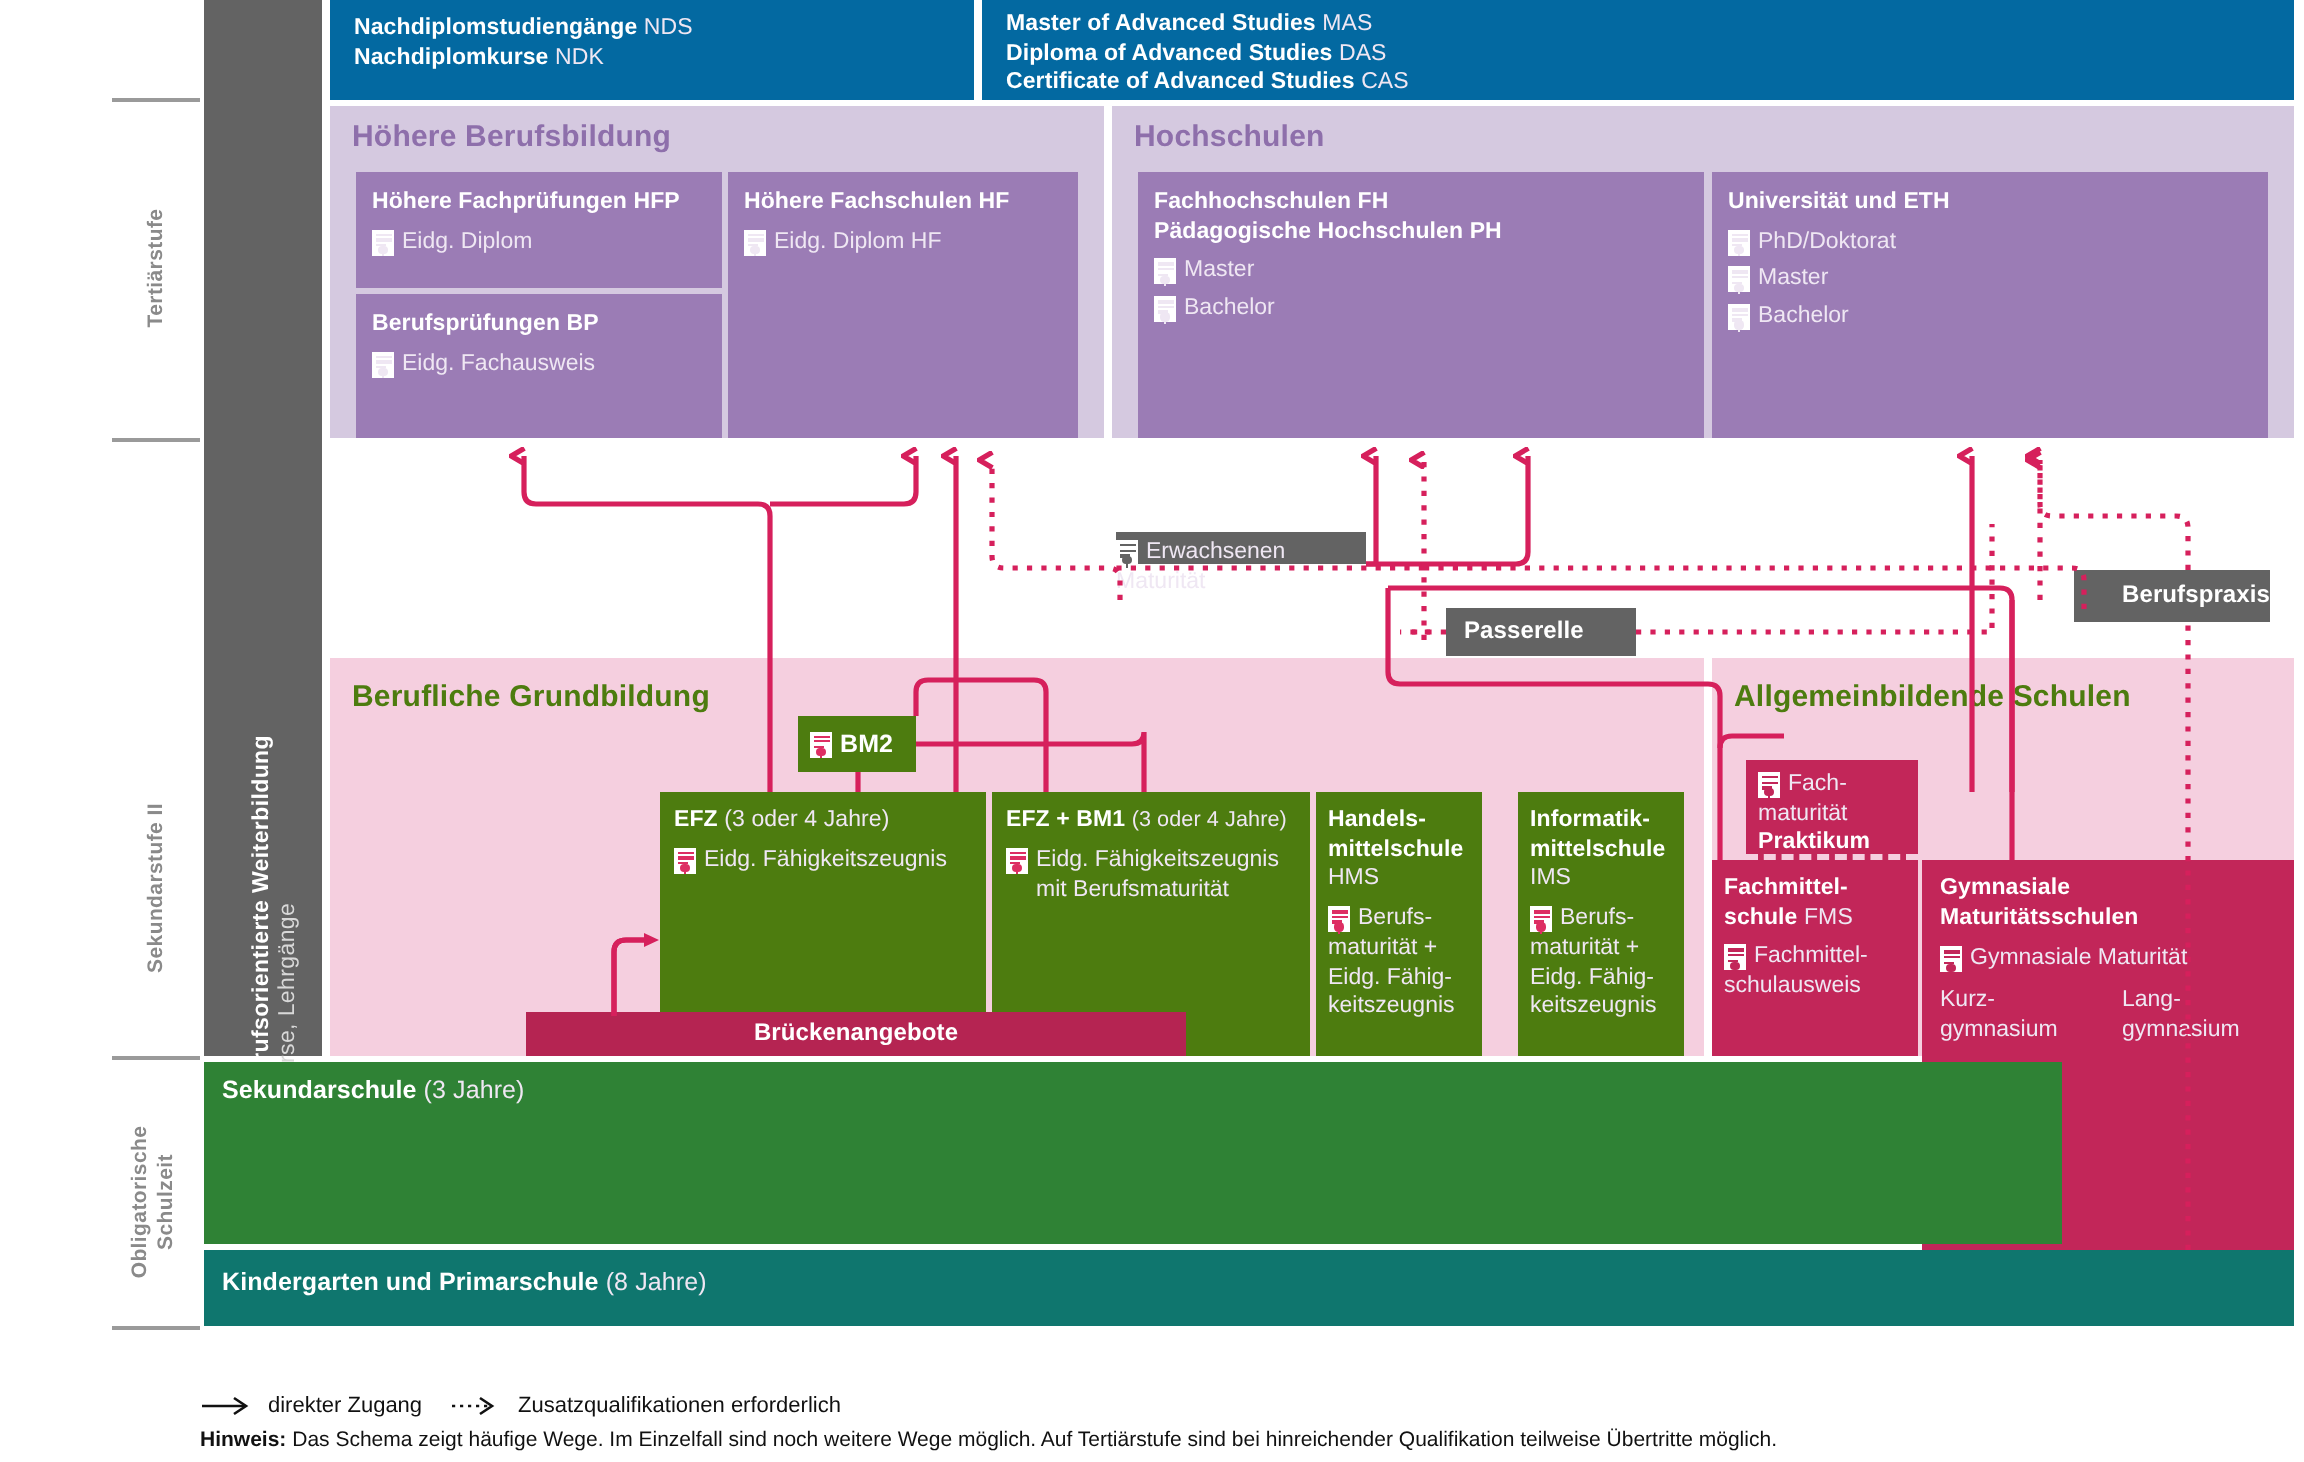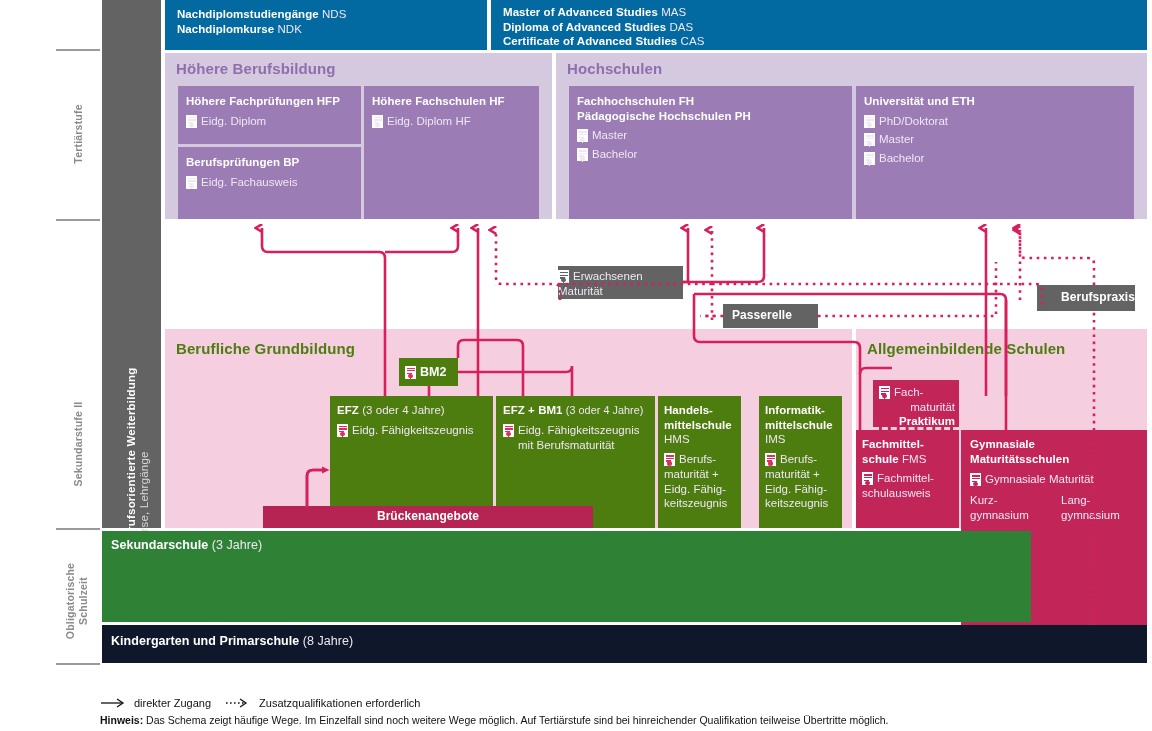--- a/index.html
+++ b/index.html
@@ -33,21 +33,21 @@
   
   .pink-band{background:#f5cfdf;}
   .pink-box{background:#4d7c0f;}
   .pink-dark{background:#b52452;}
   .magenta-box{background:#c22659;}
   
   .grey-col{background:#636363;}
   .grey-box{background:#636363;}
   
   .green-dark{background:#2f8235;}
-  .green-light{background:#0f172a;}
+  .green-light{background:#0f766e;}
 
   .wtxt{color:#ffffff;}
   .wtxt-soft{color:#efe7f3;}
   .ptxt{color:#9b7cb5;}
   .pinktxt{color:#4d7c0f;}
 
   
   .cert{
     display:inline-block;width:11px;height:13px;vertical-align:-2px;
     position:relative;margin-right:4px;flex:0 0 auto;
@@ -327,21 +327,21 @@
           <i class="seal"></i>
           <i class="rib"></i>
         </span>
       <span>Berufs-</span>
     </div>
     <div class="box-sub wtxt-soft">maturität +</div>
     <div class="box-sub wtxt-soft">Eidg. Fähig-</div>
     <div class="box-sub wtxt-soft">keitszeugnis</div>
   </div>
 
-  <div class="abs magenta-box" style="left:873px;top:380px;width:86px;height:50px;padding:5px 4px 0 6px;border-bottom:3px dashed #f5cfdf;text-align:right;">
+  <div class="abs magenta-box" style="left:873px;top:380px;width:86px;height:50px;padding:5px 4px 0 6px;border-bottom:3px dashed #f5cfdf;">
     <div class="box-sub wtxt-soft iconline">
       <span class="cert" style="color:#c22659;">
           <i class="pg"></i>
           <i class="l1"></i>
           <i class="l2"></i>
           <i class="l3"></i>
           <i class="seal"></i>
           <i class="rib"></i>
         </span>
       <span>Fach-</span>
@@ -387,21 +387,21 @@
     <div style="position:absolute;left:9px;top:63px;">
       <div class="box-sub wtxt-soft">Kurz-</div>
       <div class="box-sub wtxt-soft">gymnasium</div>
     </div>
     <div style="position:absolute;left:100px;top:63px;">
       <div class="box-sub wtxt-soft">Lang-</div>
       <div class="box-sub wtxt-soft">gymnasium</div>
     </div>
   </div>
 
-  <div class="abs grey-box" style="left:558px;top:266px;width:125px;height:33px;padding:3px 4px 0 0;">
+  <div class="abs grey-box" style="left:558px;top:266px;width:125px;height:16px;padding:3px 4px 0 0;">
     <div class="box-sub wtxt-soft iconline">
       <span class="cert" style="color:#636363;">
           <i class="pg"></i>
           <i class="l1"></i>
           <i class="l2"></i>
           <i class="l3"></i>
           <i class="seal"></i>
           <i class="rib"></i>
         </span>
       <span>Erwachsenen</span>

